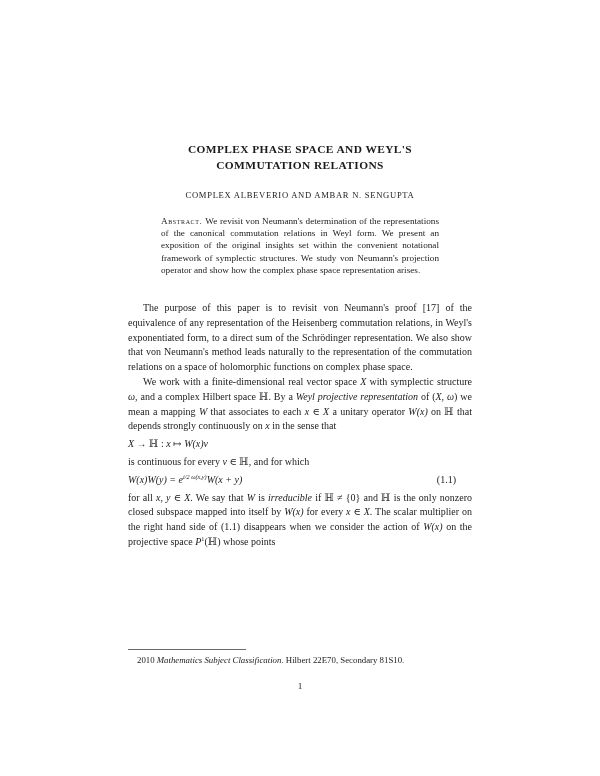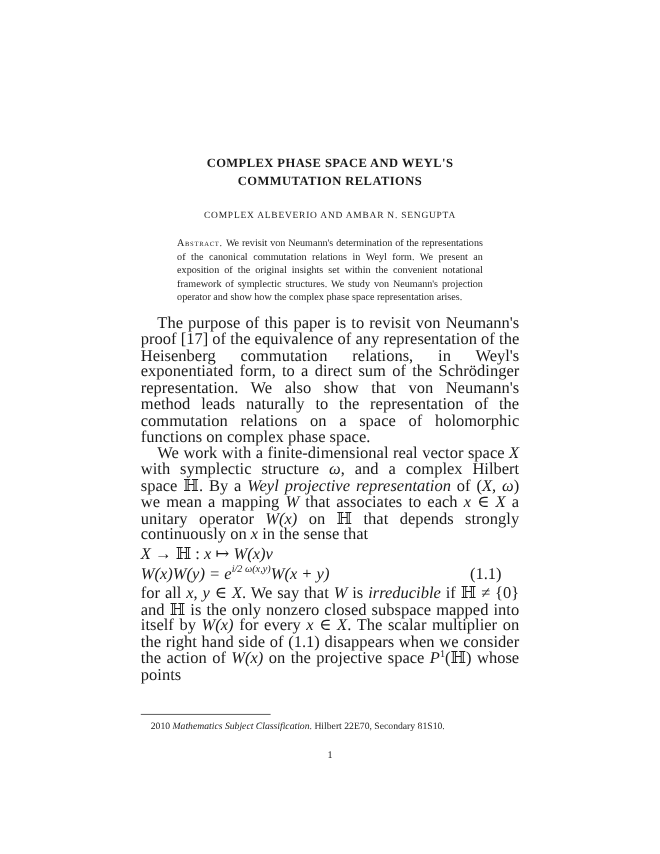--- a/index.html
+++ b/index.html
@@ -45,22 +45,22 @@
     margin-right: 3px;
   }
   .section-heading {
     margin-top: 36px;
     text-align: center;
     font-weight: bold;
     font-size: 11.4px;
     letter-spacing: 0.2px;
   }
   .body-text {
-    margin-top: 11px;
-    font-size: 15px;
+    margin-top: 25px;
+    font-size: 10px;
     line-height: 14.8px;
     text-align: justify;
   }
   .body-text p.para { text-indent: 15px; }
   .body-text p.noindent { text-indent: 0; }
   .equation {
     position: relative;
     margin: 3px 0;
   }
   .eq-number { position: absolute; right: 16px; top: 0; font-style: normal; }
@@ -106,20 +106,21 @@
 
     <div class="abstract">
       <span class="abstract-label">Abstract.</span><span>We revisit von Neumann's determination of the representations of the canonical commutation relations in Weyl form. We present an exposition of the original insights set within the convenient notational framework of symplectic structures. We study von Neumann's projection operator and show how the complex phase space representation arises.</span>
     </div>
 
 
     <div class="body-text">
       <p class="para"><span>The purpose of this paper is to revisit von Neumann's proof [17] of the equivalence of any representation of the Heisenberg commutation relations, in Weyl's exponentiated form, to a direct sum of the Schrödinger representation. We also show that von Neumann's method leads naturally to the representation of the commutation relations on a space of holomorphic functions on complex phase space.</span></p>
       <p class="para"><span>We work with a finite-dimensional real vector space </span><span class="it">X</span><span> with symplectic structure </span><span class="it">ω</span><span>, and a complex Hilbert space ℍ. By a </span><span class="it">Weyl projective representation</span><span> of (</span><span class="it">X, ω</span><span>) we mean a mapping </span><span class="it">W</span><span> that associates to each </span><span class="it">x</span><span> ∈ </span><span class="it">X</span><span> a unitary operator </span><span class="it">W(x)</span><span> on ℍ that depends strongly continuously on </span><span class="it">x</span><span> in the sense that</span></p>
       <div class="equation"><span class="it">X</span><span> → ℍ : </span><span class="it">x</span><span> ↦ </span><span class="it">W(x)v</span></div>
+      <p class="noindent"><span>is continuous for every </span><span class="it">v</span><span> ∈ ℍ, and for which</span></p>
       <div class="equation">
         <span><span class="it">W(x)W(y) = e</span><span class="it sup">i/2 ω(x,y)</span><span class="it">W(x + y)</span></span>
         <span class="eq-number">(1.1)</span>
       </div>
       <p class="noindent"><span>for all </span><span class="it">x, y</span><span> ∈ </span><span class="it">X</span><span>. We say that </span><span class="it">W</span><span> is </span><span class="it">irreducible</span><span> if ℍ ≠ {0} and ℍ is the only nonzero closed subspace mapped into itself by </span><span class="it">W(x)</span><span> for every </span><span class="it">x</span><span> ∈ </span><span class="it">X</span><span>. The scalar multiplier on the right hand side of (1.1) disappears when we consider the action of </span><span class="it">W(x)</span><span> on the projective space </span><span class="it">P</span><span class="sup">1</span><span>(ℍ) whose points</span></p>
     </div>
 
   </div>
 
   <div class="footnote">

